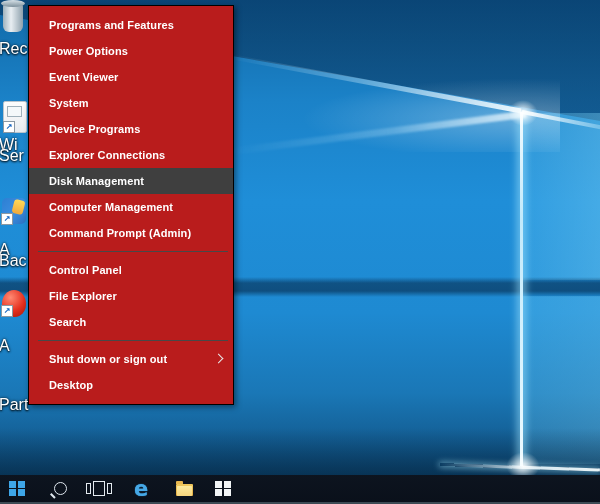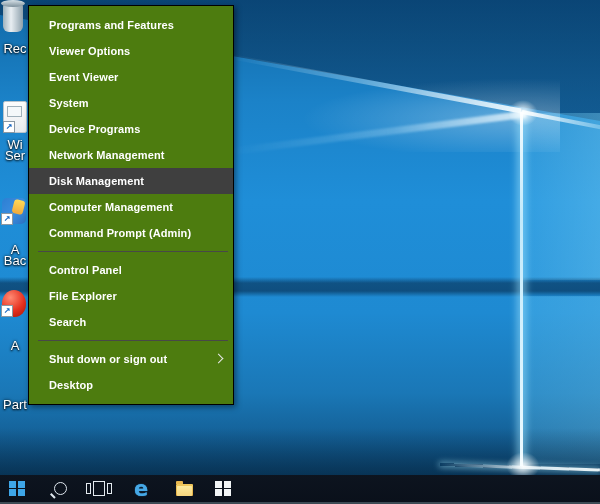--- a/index.html
+++ b/index.html
@@ -38,22 +38,22 @@
     background:radial-gradient(ellipse,rgba(255,255,255,.95),rgba(255,255,255,0) 65%);}
   .corner-glow-bottom{position:absolute;left:505px;top:451px;width:36px;height:30px;
     background:radial-gradient(ellipse,rgba(255,255,255,.9),rgba(255,255,255,0) 65%);}
   .hline-bottom{position:absolute;left:440px;top:463px;width:160px;height:3px;
     transform:rotate(2deg);transform-origin:left center;
     background:linear-gradient(90deg,rgba(220,245,255,0),rgba(235,250,255,.9) 55%,rgba(245,253,255,.95));
     box-shadow:0 0 6px 1px rgba(170,235,255,.6);}
 
   
   .dicon{position:absolute;z-index:1;color:#fff;}
-  .dlabel{position:absolute;z-index:1;width:32px;text-align:center;color:#fff;
-    font-size:13px;line-height:11px;
+  .dlabel{position:absolute;z-index:1;width:32px;color:#fff;
+    font-size:16px;line-height:11px;
     text-shadow:0 1px 2px rgba(0,0,0,.95),0 0 3px rgba(0,0,0,.8);}
   .bin-body{width:20px;height:28px;border-radius:3px 3px 6px 6px;
     background:linear-gradient(90deg,#9fb2bd,#e8eef2 40%,#8da0ac);position:relative;}
   .bin-body::before{content:"";position:absolute;left:-2px;top:-4px;width:24px;height:7px;
     border-radius:50%;background:linear-gradient(180deg,#d7e2e8,#7d909c);}
   .whiteapp{width:22px;height:30px;background:linear-gradient(180deg,#fdfdfd,#e8ecef);
     border:1px solid #b9c4cc;border-radius:2px;position:relative;}
   .whiteapp::before{content:"";position:absolute;left:3px;top:4px;width:13px;height:9px;
     border:1px solid #9fb0ba;background:#f4f8fa;}
   .bluicon{width:24px;height:26px;border-radius:5px;position:relative;
@@ -61,21 +61,21 @@
   .bluicon::after{content:"";position:absolute;right:2px;top:2px;width:11px;height:14px;
     border-radius:3px;transform:rotate(14deg);background:linear-gradient(180deg,#ffd957,#f0a93c);}
   .redicon{width:24px;height:27px;border-radius:50% 50% 46% 46%;
     background:radial-gradient(circle at 35% 28%,#ff8a73,#e5301f 55%,#a81405 100%);}
   .shortcut-badge{position:absolute;left:-1px;bottom:-1px;width:10px;height:10px;
     background:#fff;border:1px solid #8a98a3;font-size:8px;line-height:9px;
     text-align:center;color:#1565c0;font-weight:bold;}
 
   
   .context-menu{position:absolute;left:28px;top:5px;width:206px;z-index:10;
-    box-sizing:border-box;background:#4d7c0f;border:1px solid #000;
+    box-sizing:border-box;background:#b91c1c;border:1px solid #000;
     padding:6px 0;box-shadow:2px 2px 6px rgba(0,0,0,.45);}
   .menu-item{position:relative;height:26px;line-height:26px;padding-left:20px;
     color:#fff;font-size:11px;font-weight:600;letter-spacing:.1px;cursor:default;
     white-space:nowrap;}
   .menu-item.highlighted{background:#3f3f3f;}
   .menu-separator{height:1px;background:#484848;margin:5px 5px 5px 9px;}
   .chevron{position:absolute;right:11px;top:9px;width:6px;height:6px;
     border-right:1.4px solid #e8e8e8;border-top:1.4px solid #e8e8e8;
     transform:rotate(45deg);}
 
@@ -188,29 +188,29 @@
           <i></i>
           <i></i>
         </span>
     </button>
   </div>
 
   <div class="context-menu">
     <div class="menu-item">
       <span>Programs and Features</span></div>
     <div class="menu-item">
-      <span>Viewer Options</span></div>
+      <span>Power Options</span></div>
     <div class="menu-item">
       <span>Event Viewer</span></div>
     <div class="menu-item">
       <span>System</span></div>
     <div class="menu-item">
       <span>Device Programs</span></div>
     <div class="menu-item">
-      <span>Network Management</span></div>
+      <span>Explorer Connections</span></div>
     <div class="menu-item highlighted">
       <span>Disk Management</span></div>
     <div class="menu-item">
       <span>Computer Management</span></div>
     <div class="menu-item">
       <span>Command Prompt (Admin)</span></div>
 
     <div class="menu-separator"></div>
 
     <div class="menu-item">

